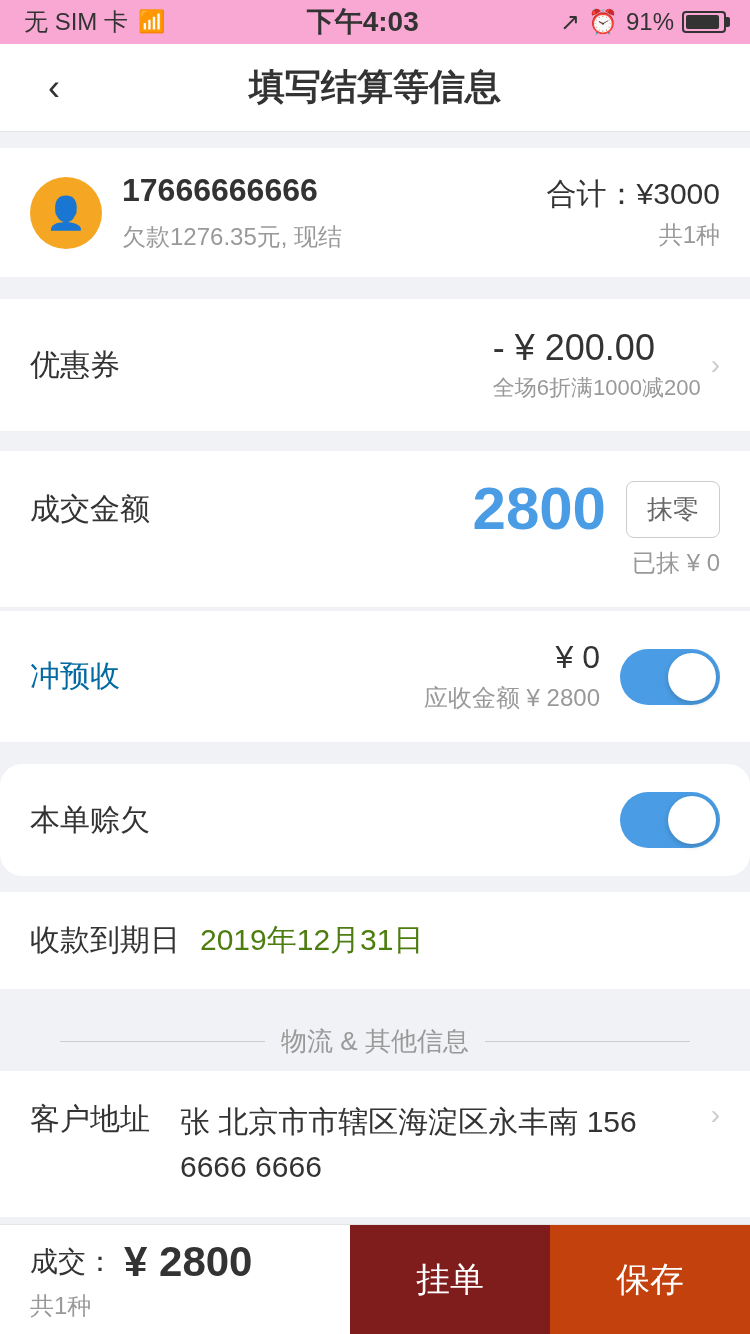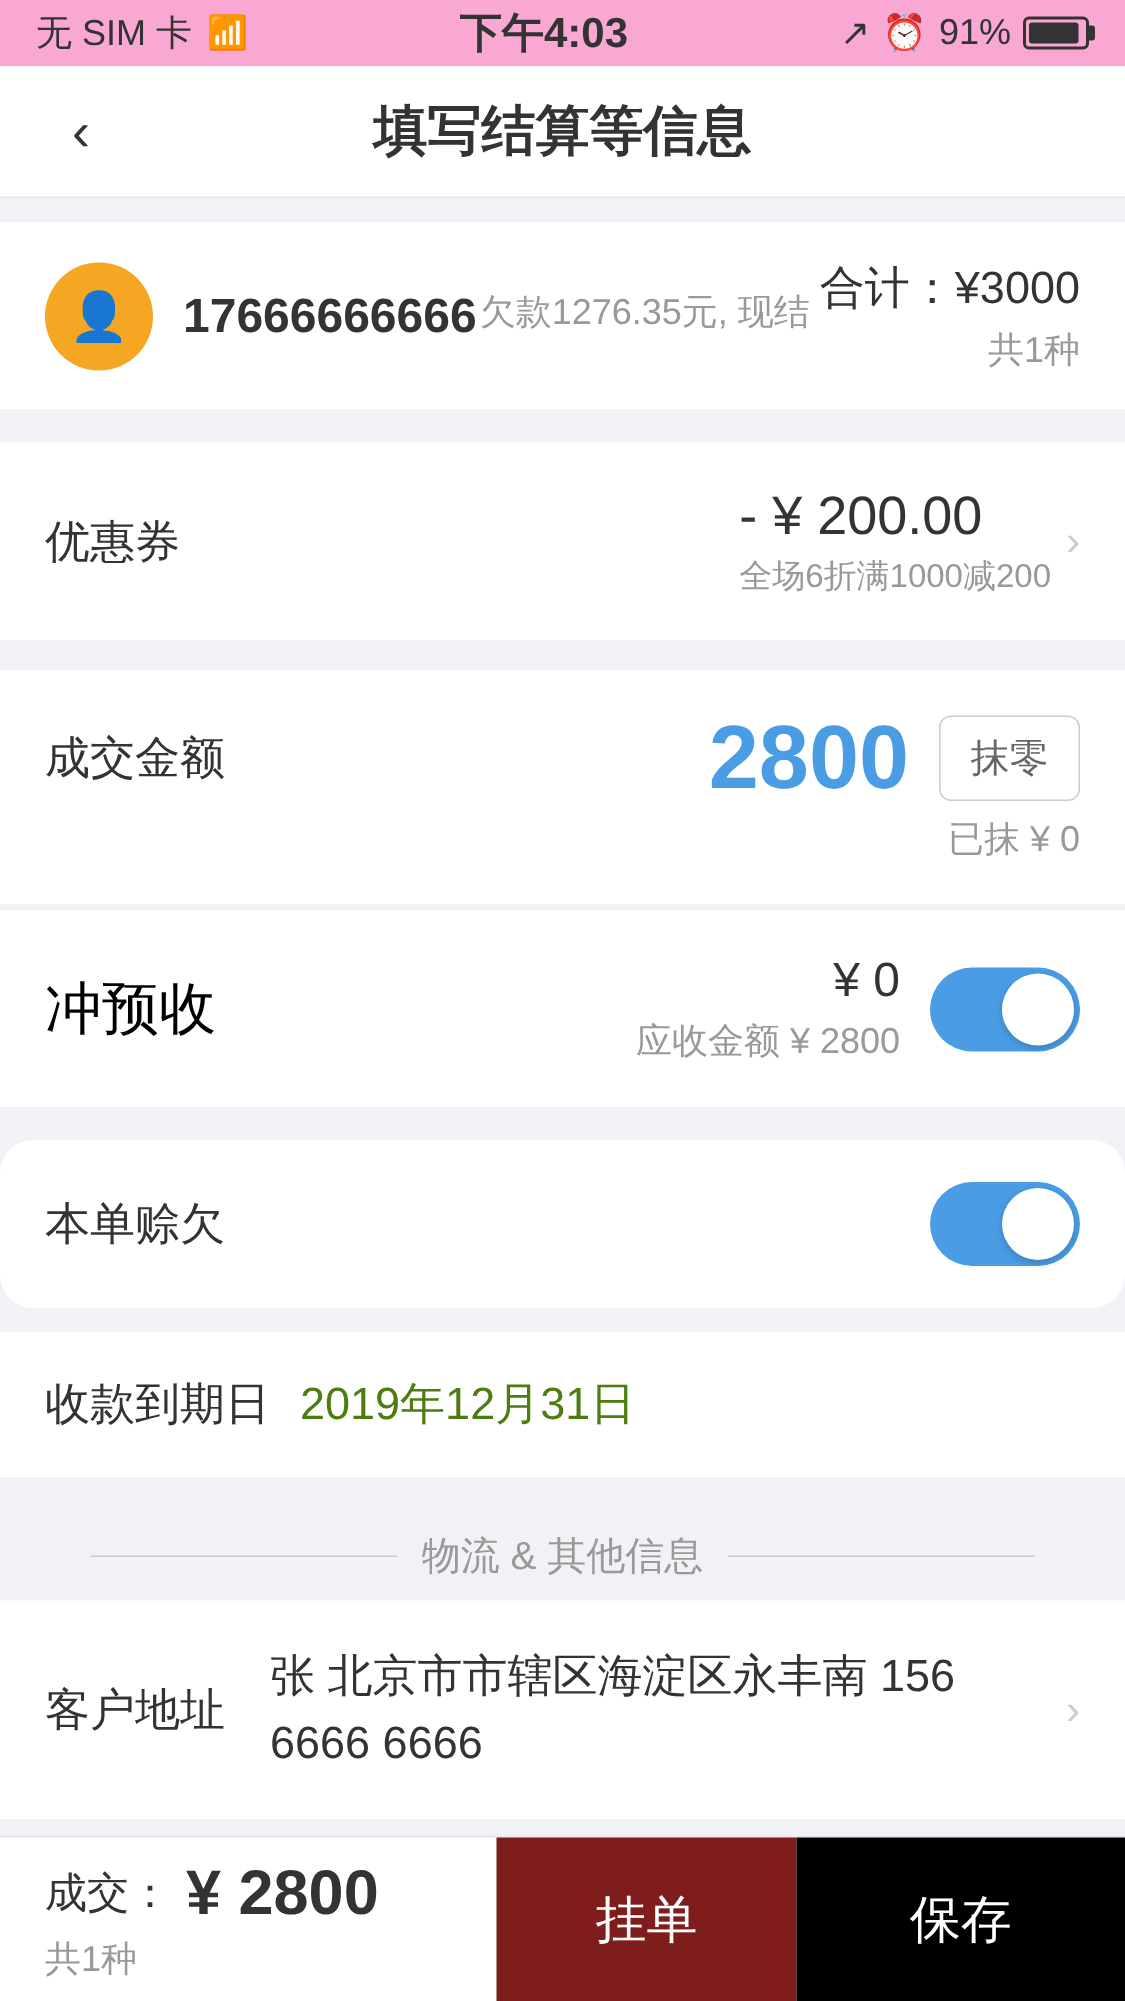--- a/index.html
+++ b/index.html
@@ -66,21 +66,21 @@
       justify-content: space-between;
     }
     .customer-left { display: flex; align-items: center; gap: 20px; }
     .avatar {
       width: 72px; height: 72px; border-radius: 50%;
       background: #f5a623;
       display: flex; align-items: center; justify-content: center;
       font-size: 32px; color: #fff;
       flex-shrink: 0;
     }
-    .customer-info { display: flex; flex-direction: row; gap: 2px; }
+    .customer-info { display: flex; flex-direction: column; gap: 12px; }
     .customer-phone { font-size: 32px; font-weight: 600; color: #333; }
     .customer-debt { font-size: 24px; color: #999; }
     .customer-right { text-align: right; }
     .customer-total { font-size: 30px; color: #333; }
     .customer-count { font-size: 24px; color: #999; margin-top: 4px; }
 
     
     .coupon-row {
       background: #fff;
       padding: 28px 30px;
@@ -126,21 +126,21 @@
     .precollect-section {
       background: #fff;
       padding: 28px 30px;
       margin-top: 2px;
     }
     .precollect-row {
       display: flex;
       align-items: center;
       justify-content: space-between;
     }
-    .precollect-label { font-size: 38px; color: #000000; }
+    .precollect-label { font-size: 30px; color: #0369a1; }
     .precollect-right { display: flex; align-items: center; gap: 20px; }
     .precollect-amount { font-size: 32px; color: #333; text-align: right; }
     .precollect-sub { font-size: 24px; color: #999; margin-top: 6px; text-align: right; }
 
     
     .toggle {
       width: 100px; height: 56px; border-radius: 28px;
       background: #4a9de5;
       position: relative; cursor: pointer; flex-shrink: 0;
     }
@@ -195,21 +195,21 @@
     .logistics-line::before, .logistics-line::after {
       content: ''; flex: 1; height: 1px; background: #ccc;
     }
     .logistics-text { font-size: 26px; color: #999; white-space: nowrap; }
 
     
     .address-section {
       background: #fff;
       padding: 28px 30px;
       display: flex;
-      align-items: center;
+      align-items: flex-start;
       justify-content: space-between;
     }
     .address-label { font-size: 30px; color: #333; flex-shrink: 0; margin-right: 30px; }
     .address-value { font-size: 30px; color: #333; flex: 1; line-height: 1.5; }
     .address-chevron { font-size: 28px; color: #ccc; flex-shrink: 0; }
 
     
     .bottom-fill { flex: 1; background: #f0f2f5; height: 180px; }
 
     
@@ -234,22 +234,22 @@
     .bottom-count { font-size: 24px; color: #999; margin-top: 4px; }
     .btn-pending {
       width: 200px; height: 110px;
       background: #7f1d1d;
       border: none; outline: none;
       font-size: 34px; color: #fff; font-weight: 500;
       cursor: pointer;
       display: flex; align-items: center; justify-content: center;
     }
     .btn-save {
-      width: 219px; height: 110px;
-      background: #000000;
+      width: 200px; height: 110px;
+      background: #c2410c;
       border: none; outline: none;
       font-size: 34px; color: #fff; font-weight: 500;
       cursor: pointer;
       display: flex; align-items: center; justify-content: center;
     }
 
     .wifi-icon { font-size: 22px; }
   </style>
 </head>
 <body>

